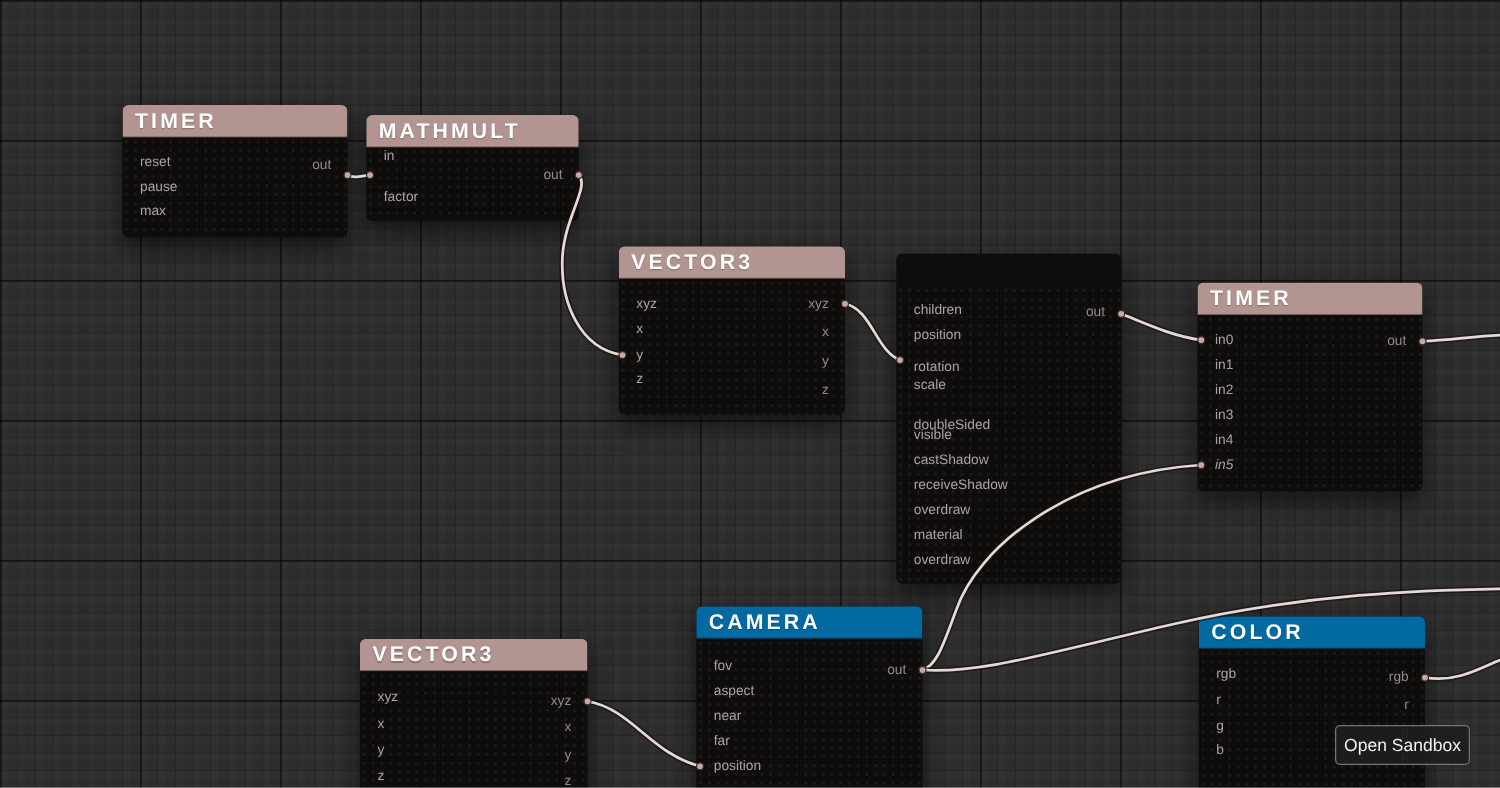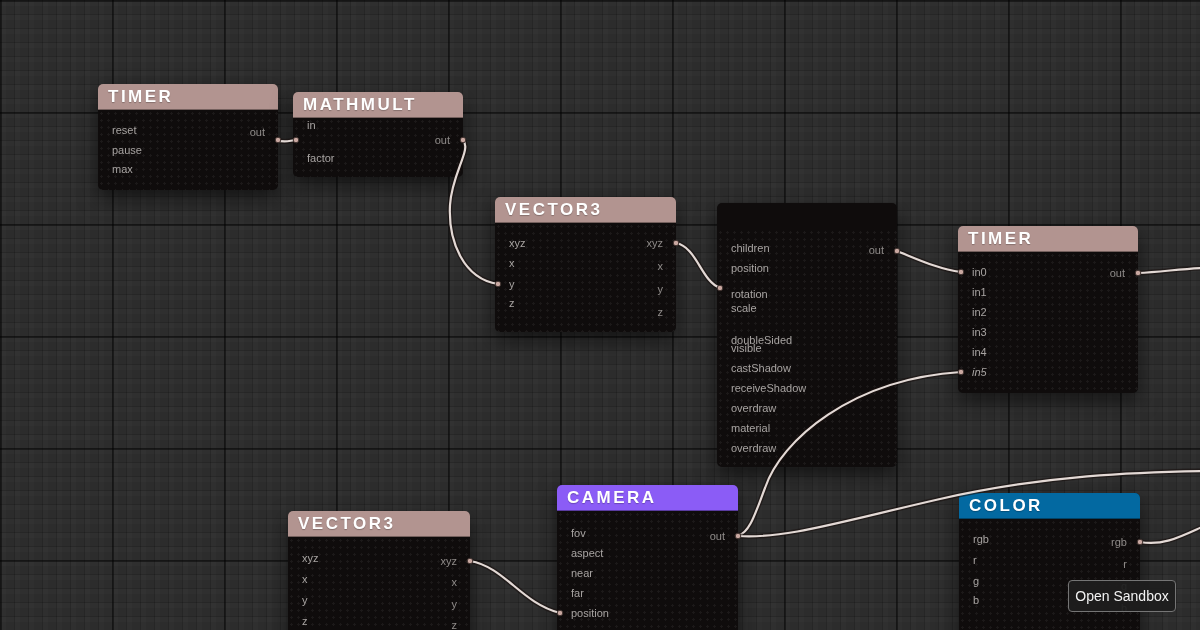--- a/index.html
+++ b/index.html
@@ -140,21 +140,21 @@
           <span class="port in" style="top: 13px;">in0</span>
           <span class="port in" style="top: 33px;">in1</span>
           <span class="port in" style="top: 53px;">in2</span>
           <span class="port in" style="top: 73px;">in3</span>
           <span class="port in" style="top: 93px;">in4</span>
           <span class="port in" style="top: 113px; font-style: italic;">in5</span>
           <span class="port out" style="top: 14px;">out</span>
         </div>
       </div>
       <div class="node" style="left: 557px; top: 485px; width: 181px; height: 200px;">
-        <div class="hdr" style="background: #8b5cf6;">CAMERA</div>
+        <div class="hdr" style="background: #0369a1;">CAMERA</div>
         <div class="bdy">
           <span class="port in" style="top: 15px;">fov</span>
           <span class="port in" style="top: 35px;">aspect</span>
           <span class="port in" style="top: 55px;">near</span>
           <span class="port in" style="top: 75px;">far</span>
           <span class="port in" style="top: 95px;">position</span>
           <span class="port out" style="top: 18px;">out</span>
         </div>
       </div>
       <div class="node" style="left: 288px; top: 511px; width: 182px; height: 200px;">

